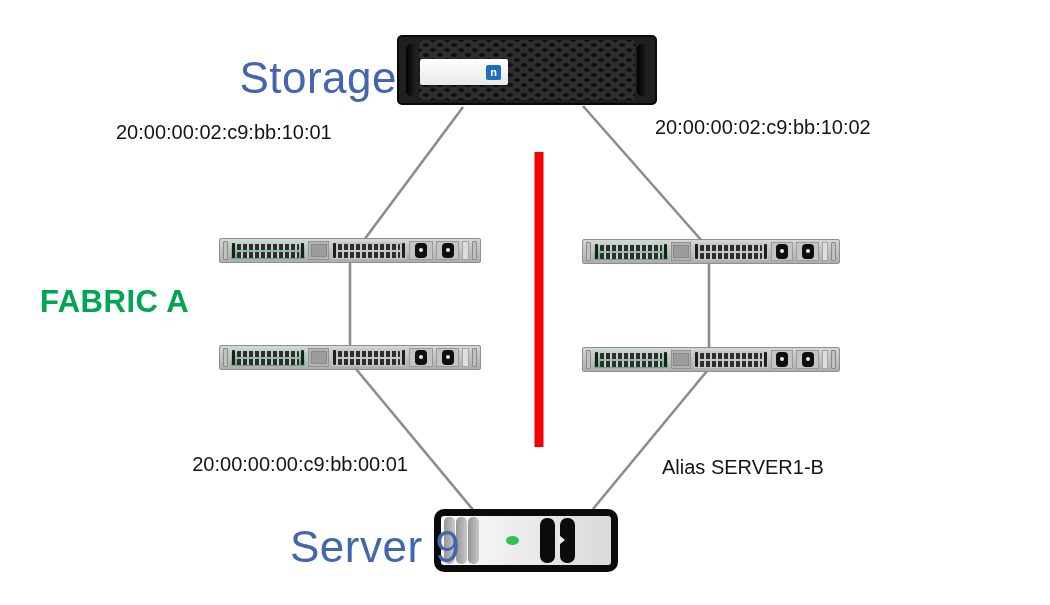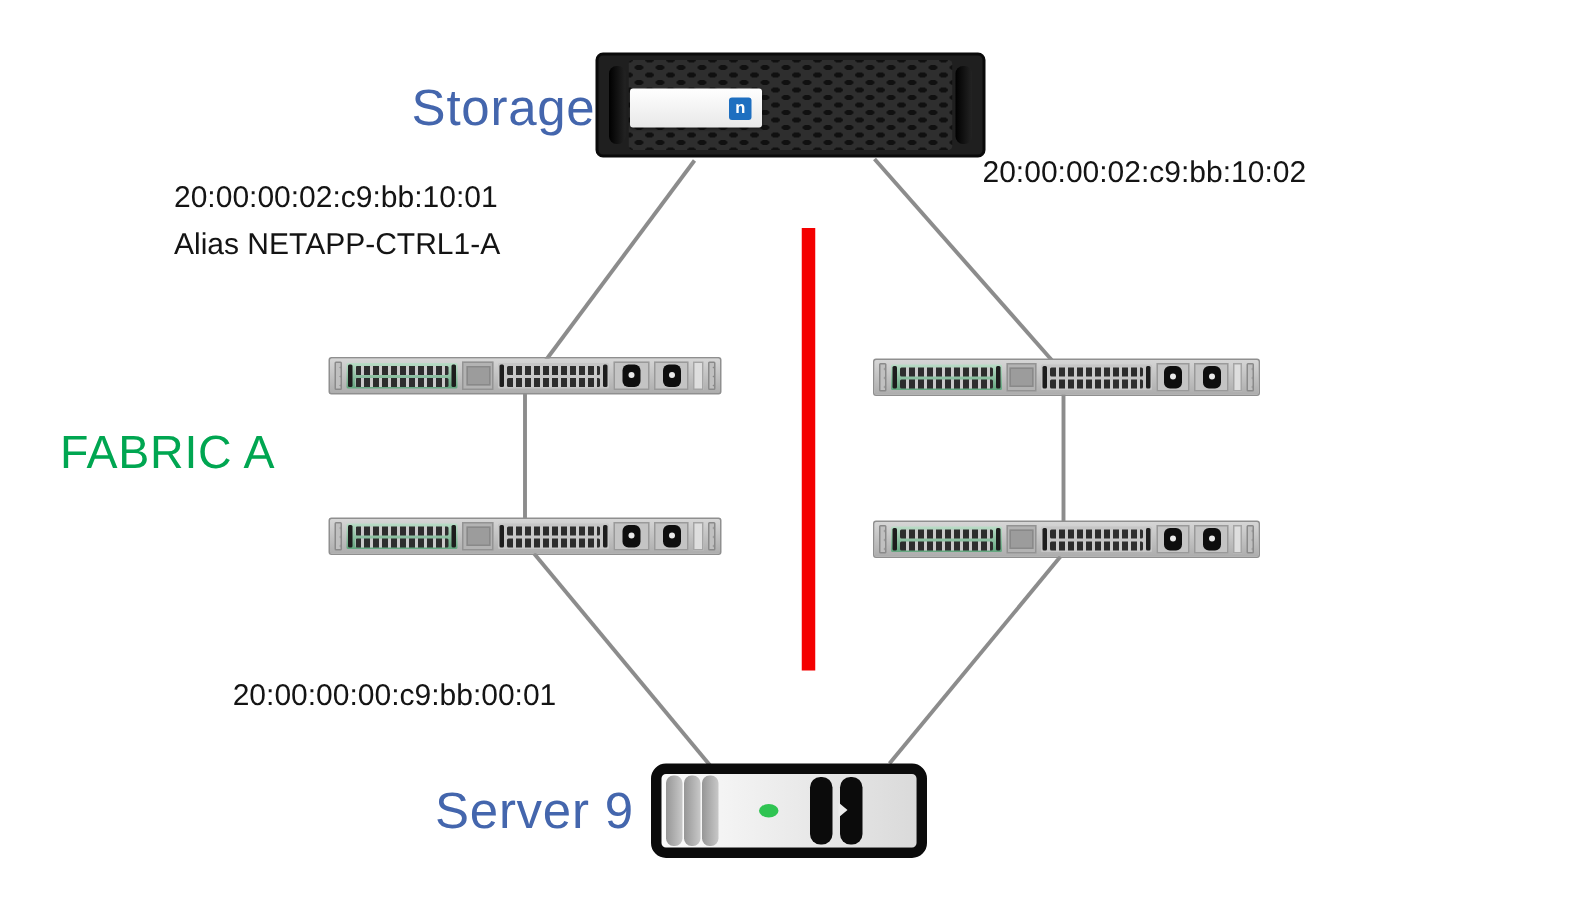--- a/index.html
+++ b/index.html
@@ -11,24 +11,24 @@
   }
   *{margin:0;padding:0;box-sizing:border-box}
   html,body{background:#fff}
   body{font-family:"Liberation Sans",sans-serif}
   .canvas{position:relative;width:1050px;height:605px;background:#ffffff;overflow:hidden}
 
   .wires{position:absolute;left:0;top:0;width:1050px;height:605px}
 
   
   .lbl{position:absolute;white-space:nowrap}
-  .lbl-blue{color:var(--label-blue);font-size:34px;letter-spacing:.5px}
-  .lbl-green{color:var(--fabric-green);font-size:31px;font-weight:normal;letter-spacing:.5px}
+  .lbl-blue{color:var(--label-blue);font-size:44px;letter-spacing:.5px}
+  .lbl-green{color:var(--fabric-green);font-size:31px;font-weight:bold;letter-spacing:.5px}
   .ann{position:absolute;color:var(--text-black);font-size:20px;line-height:31px;white-space:nowrap}
-  .ann.right{text-align:center}
+  .ann.right{text-align:right}
 
   
   .storage{position:absolute;left:397px;top:35px;width:260px;height:70px;background:#1f1f1f;
            border:2px solid #0a0a0a;border-radius:5px;overflow:hidden}
   .mesh{position:absolute;left:20px;right:20px;top:3px;bottom:3px;background-color:#2e2e2e;border-radius:3px;
         background-image:radial-gradient(ellipse 5px 3px at center,#101010 55%,transparent 62%),
                          radial-gradient(ellipse 5px 3px at center,#101010 55%,transparent 62%);
         background-size:14px 10px;background-position:0 0,7px 5px}
   .handle{position:absolute;top:7px;bottom:7px;width:11px;background:linear-gradient(90deg,#000,#232323);border-radius:5px}
   .handle.left{left:7px}.handle.right{right:7px}
@@ -231,24 +231,24 @@
         <i class="notch"></i>
       </span>
   </div>
 
   <div class="lbl lbl-blue" style="left:197px;top:53px;width:200px;text-align:right">Storage</div>
   <div class="lbl lbl-blue" style="left:290px;top:522px">Server 9</div>
   <div class="lbl lbl-green" style="left:40px;top:284px">FABRIC A</div>
 
   <div class="ann" style="left:116px;top:117px">
     <div>20:00:00:02:c9:bb:10:01</div>
-    <div>Alias NETAPP-CTRL1-A</div>
-  </div>
-  <div class="ann" style="left:655px;top:100px">
+  </div>
+  <div class="ann" style="left:655px;top:112px">
     <div>20:00:00:02:c9:bb:10:02</div>
   </div>
   <div class="ann right" style="left:118px;top:449px;width:290px">
     <div>20:00:00:00:c9:bb:00:01</div>
   </div>
   <div class="ann" style="left:662px;top:452px">
+    <div>Alias SERVER1-B</div>
   </div>
 
 </div>
 
 </body></html>

